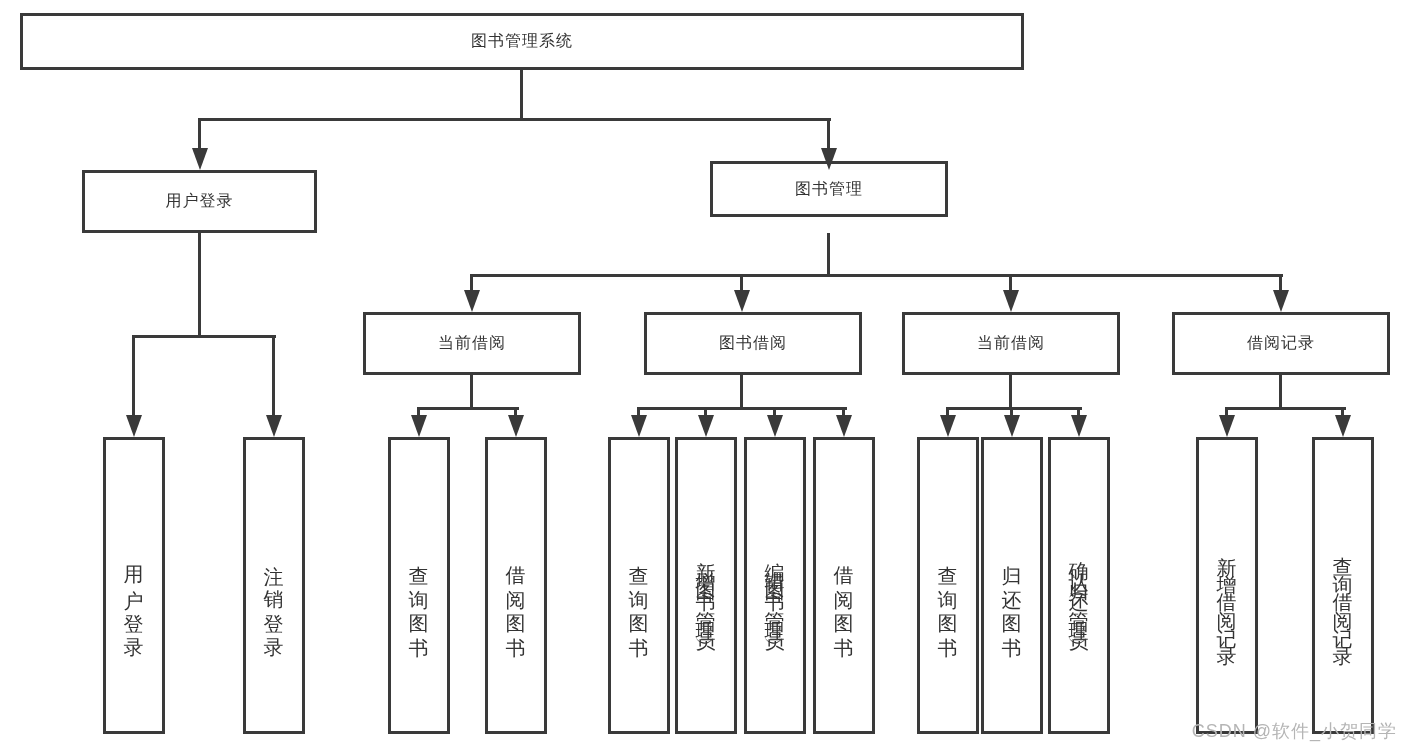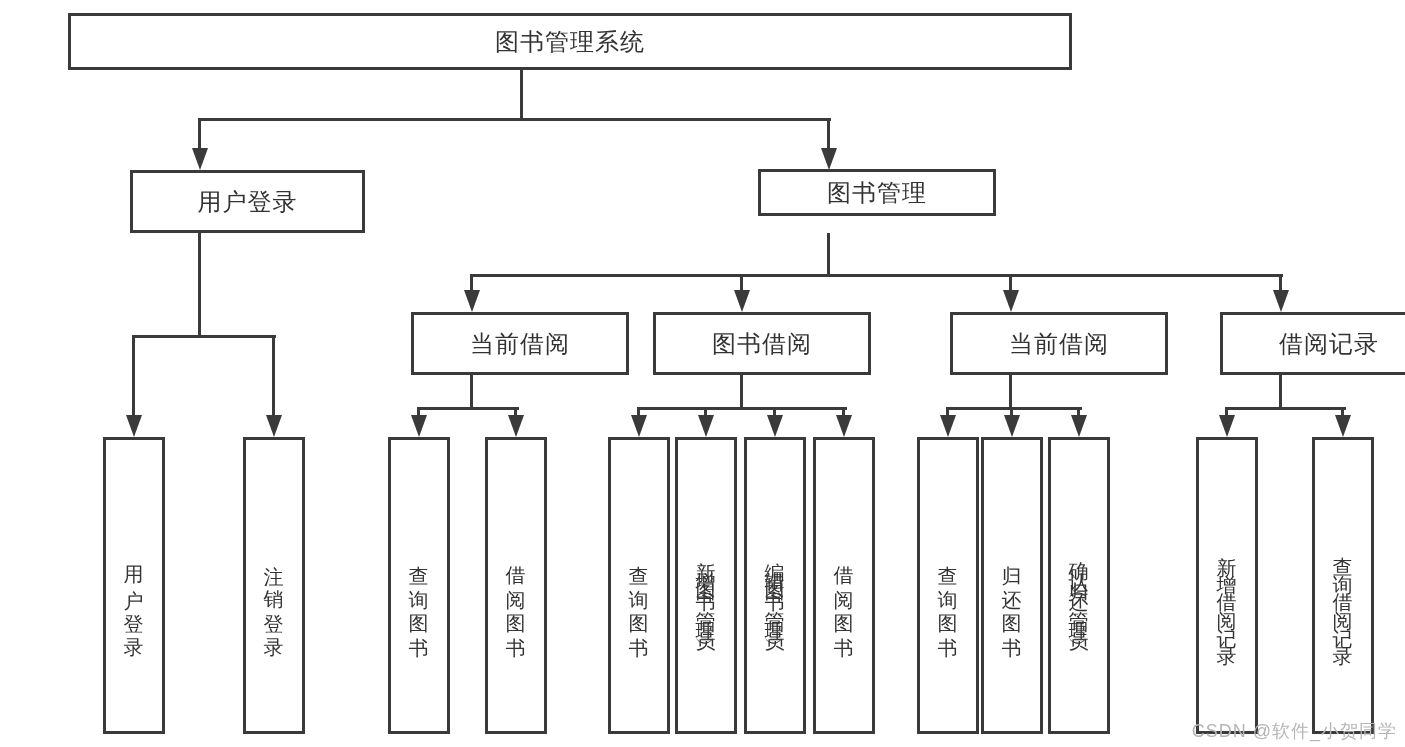--- a/index.html
+++ b/index.html
@@ -18,21 +18,21 @@
     font-family:"Liberation Sans","DejaVu Sans",sans-serif;
     color:var(--text);
   }
   
   .box{
     position:absolute;
     background:#fff;
     border:3px solid var(--line);
     display:flex;align-items:center;justify-content:center;
   }
-  .box-h{font-size:24px;letter-spacing:1px;margin-left:48px;}
+  .box-h{font-size:16px;letter-spacing:1px;}
   .box-v{
     width:62px;top:437px;height:297px;
     font-size:20px;
   }
   .box-v span{
     writing-mode:vertical-lr;
     text-orientation:upright;
     line-height:1;
     white-space:nowrap;
   }
@@ -62,29 +62,29 @@
 <div id="stage">
 
   <div class="box box-h" style="left:20px;top:13px;width:1004px;height:57px">
     <span>图书管理系统</span>
   </div>
 
   <div class="box box-h" style="left:82px;top:170px;width:235px;height:63px">
     <span>用户登录</span>
   </div>
 
-  <div class="box box-h" style="left:710px;top:169px;width:238px;height:47px">
+  <div class="box box-h" style="left:710px;top:161px;width:238px;height:56px">
     <span>图书管理</span>
   </div>
 
   <div class="box box-h" style="left:363px;top:312px;width:218px;height:63px">
     <span>当前借阅</span>
   </div>
 
-  <div class="box box-h" style="left:605px;top:312px;width:218px;height:63px">
+  <div class="box box-h" style="left:644px;top:312px;width:218px;height:63px">
     <span>图书借阅</span>
   </div>
 
   <div class="box box-h" style="left:902px;top:312px;width:218px;height:63px">
     <span>当前借阅</span>
   </div>
 
   <div class="box box-h" style="left:1172px;top:312px;width:218px;height:63px">
     <span>借阅记录</span>
   </div>

